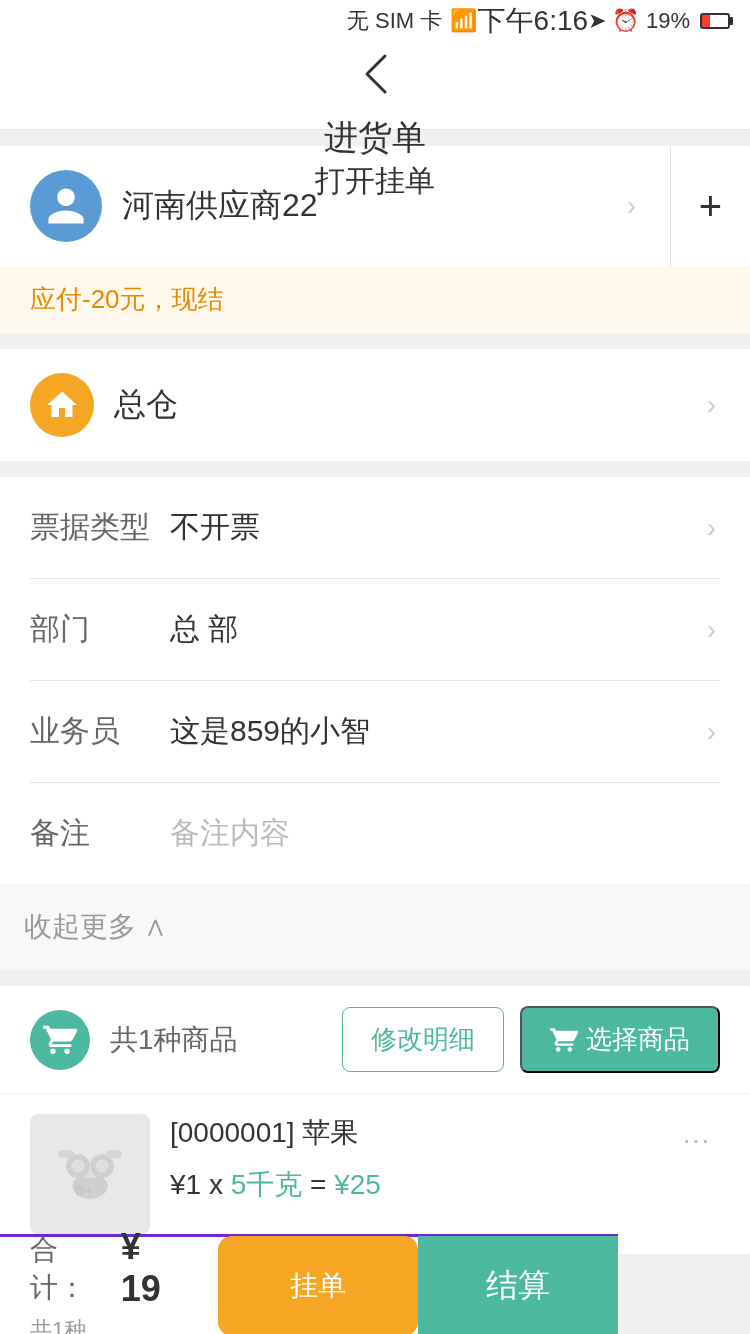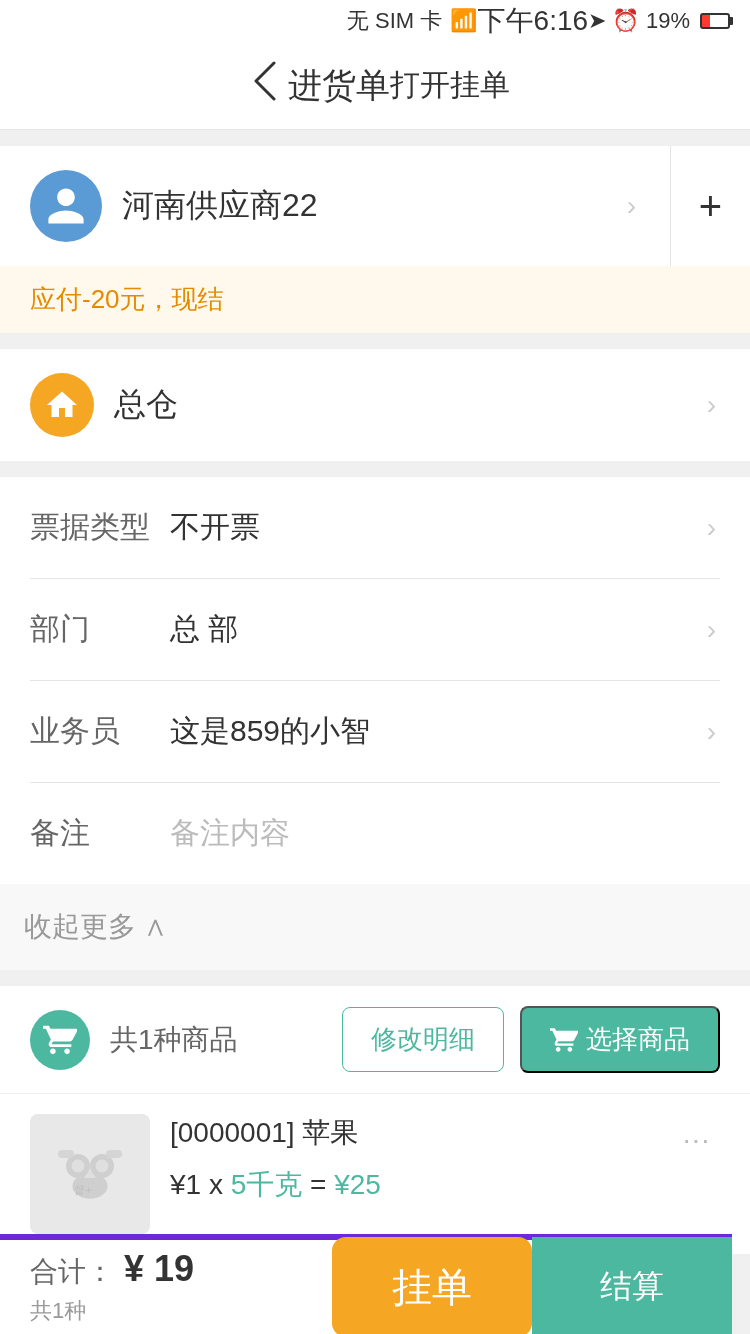--- a/index.html
+++ b/index.html
@@ -27,23 +27,24 @@
     .status-bar-left { display: flex; align-items: center; gap: 8px; }
     .status-bar-center { font-size: 28px; font-weight: 500; }
     .status-bar-right { display: flex; align-items: center; gap: 6px; font-size: 22px; }
 
     
     .nav-bar {
       background: #fff;
       height: 88px;
       display: flex;
       align-items: center;
-      justify-content: center;
+      justify-content: flex-start;
       padding: 0 30px;
       border-bottom: 1px solid #e5e5e5;
+      flex-direction: column;
     }
     .nav-back {
       font-size: 36px;
       color: #333;
       cursor: pointer;
       padding: 10px;
     }
     .nav-title {
       font-size: 34px;
       font-weight: 500;
@@ -279,47 +280,47 @@
       font-size: 28px;
       padding: 10px;
       cursor: pointer;
     }
 
     
     .bottom-bar {
       position: fixed;
       bottom: 0;
       left: 0;
-      width: 732px;
+      width: 618px;
       height: 100px;
       display: flex;
       align-items: center;
       background: #fff;
-      border-top: 6px solid #6d28d9;
+      border-top: 3px solid #6d28d9;
     }
     .bottom-total {
       flex: 1;
       padding: 0 30px;
     }
     .total-amount {
       font-size: 32px;
       color: #333;
       display: flex;
       align-items: baseline;
       gap: 10px;
     }
     .total-amount .label { font-size: 28px; color: #666; }
     .total-amount .amount { font-size: 36px; font-weight: 600; color: #333; }
     .total-count { font-size: 22px; color: #999; margin-top: 5px; }
     .btn-hang {
       width: 200px;
       height: 100px;
       background: #f5a623;
       color: #fff;
-      font-size: 40px;
+      font-size: 28px;
       display: flex;
       align-items: center;
       justify-content: center;
       cursor: pointer;
       flex-shrink: 0;
       border-radius: 14px;
     }
     .btn-settle {
       width: 200px;
       height: 100px;

